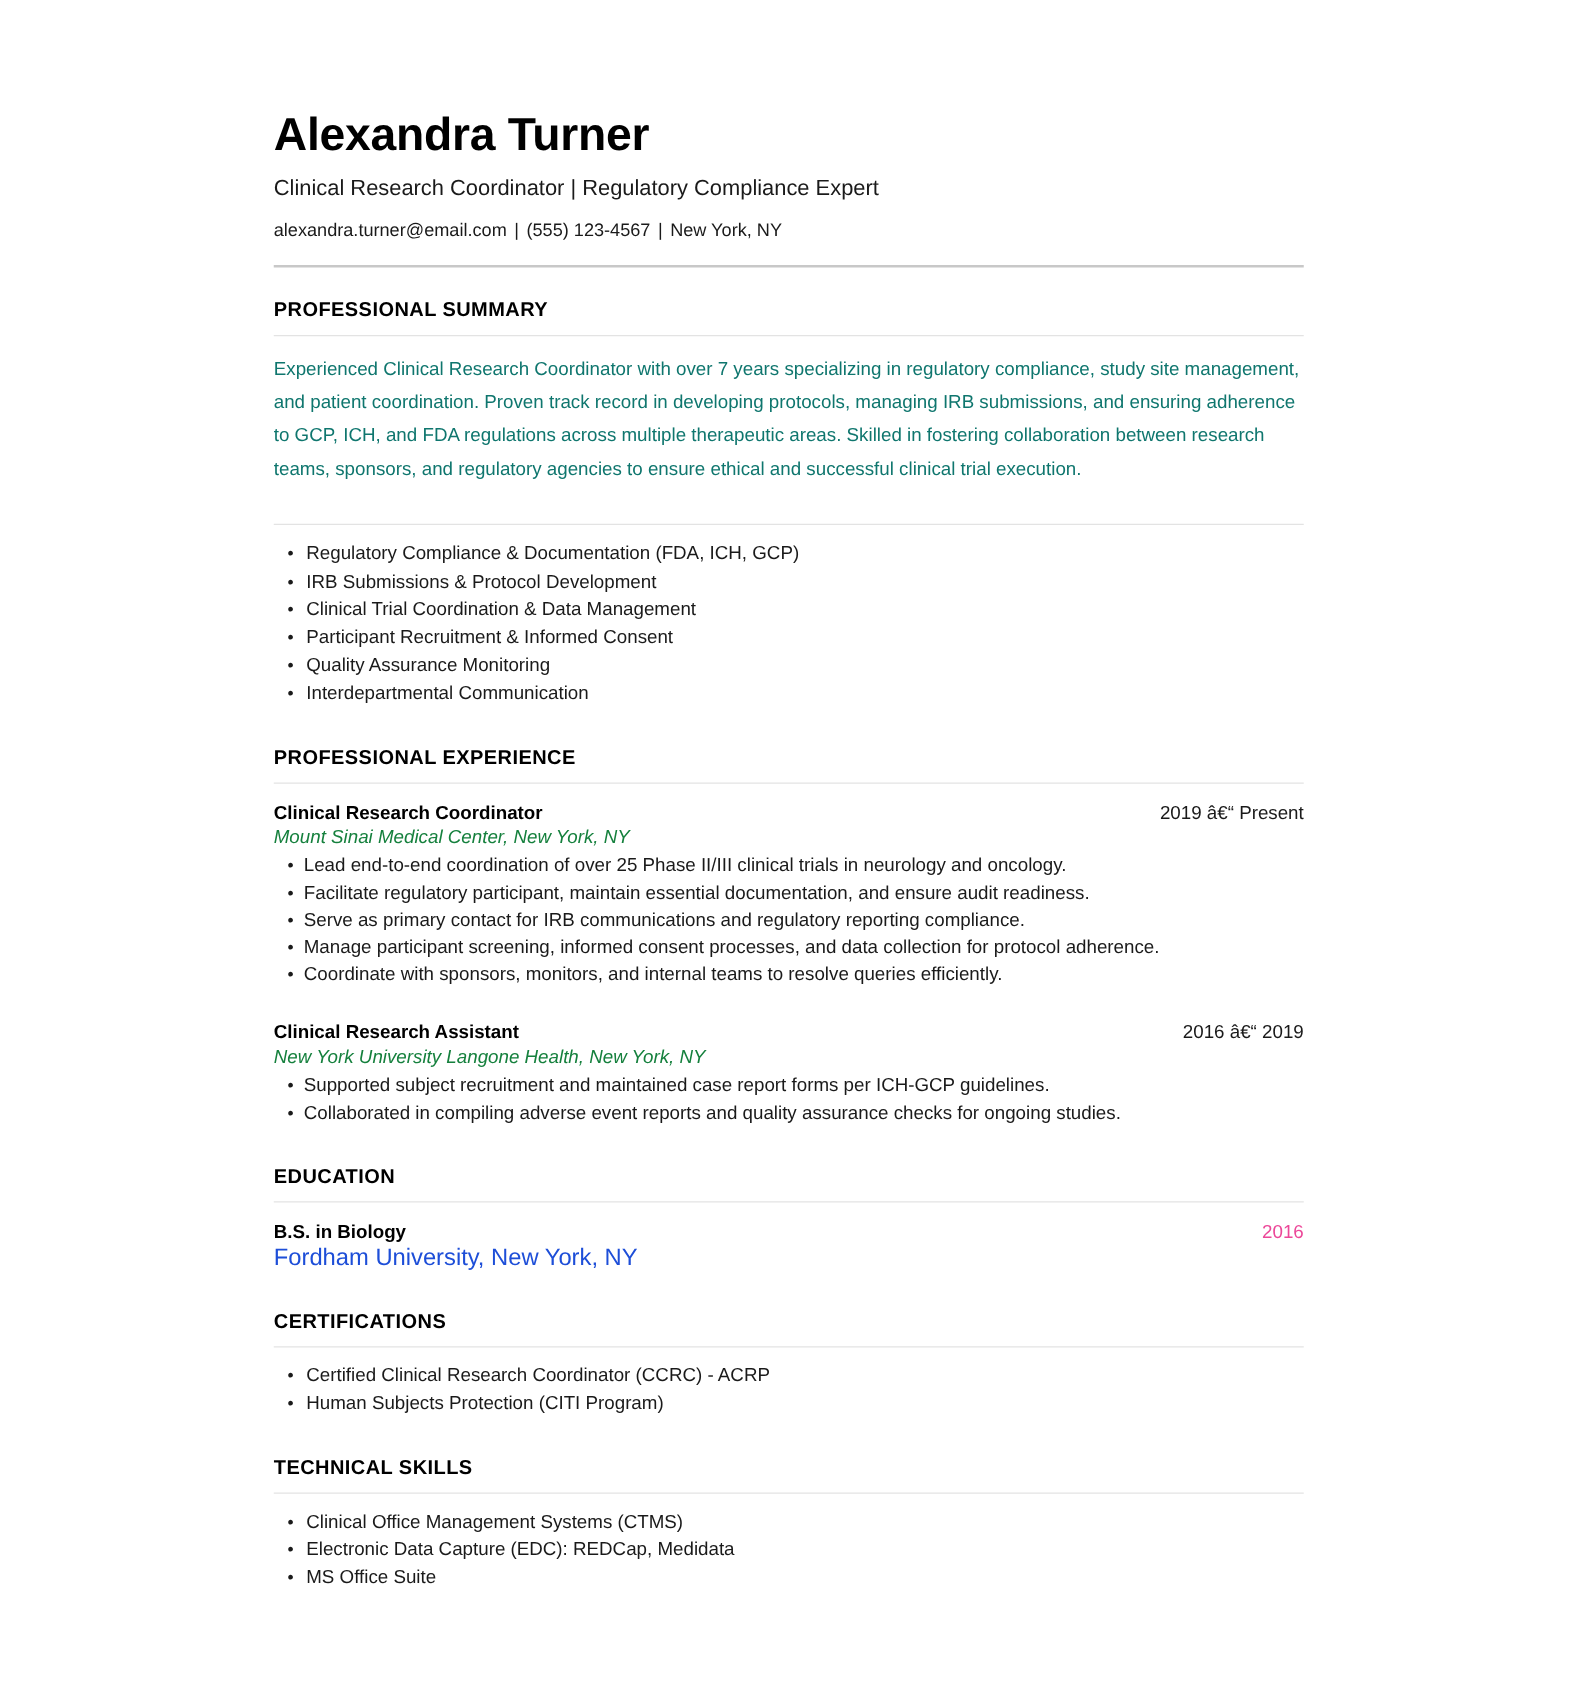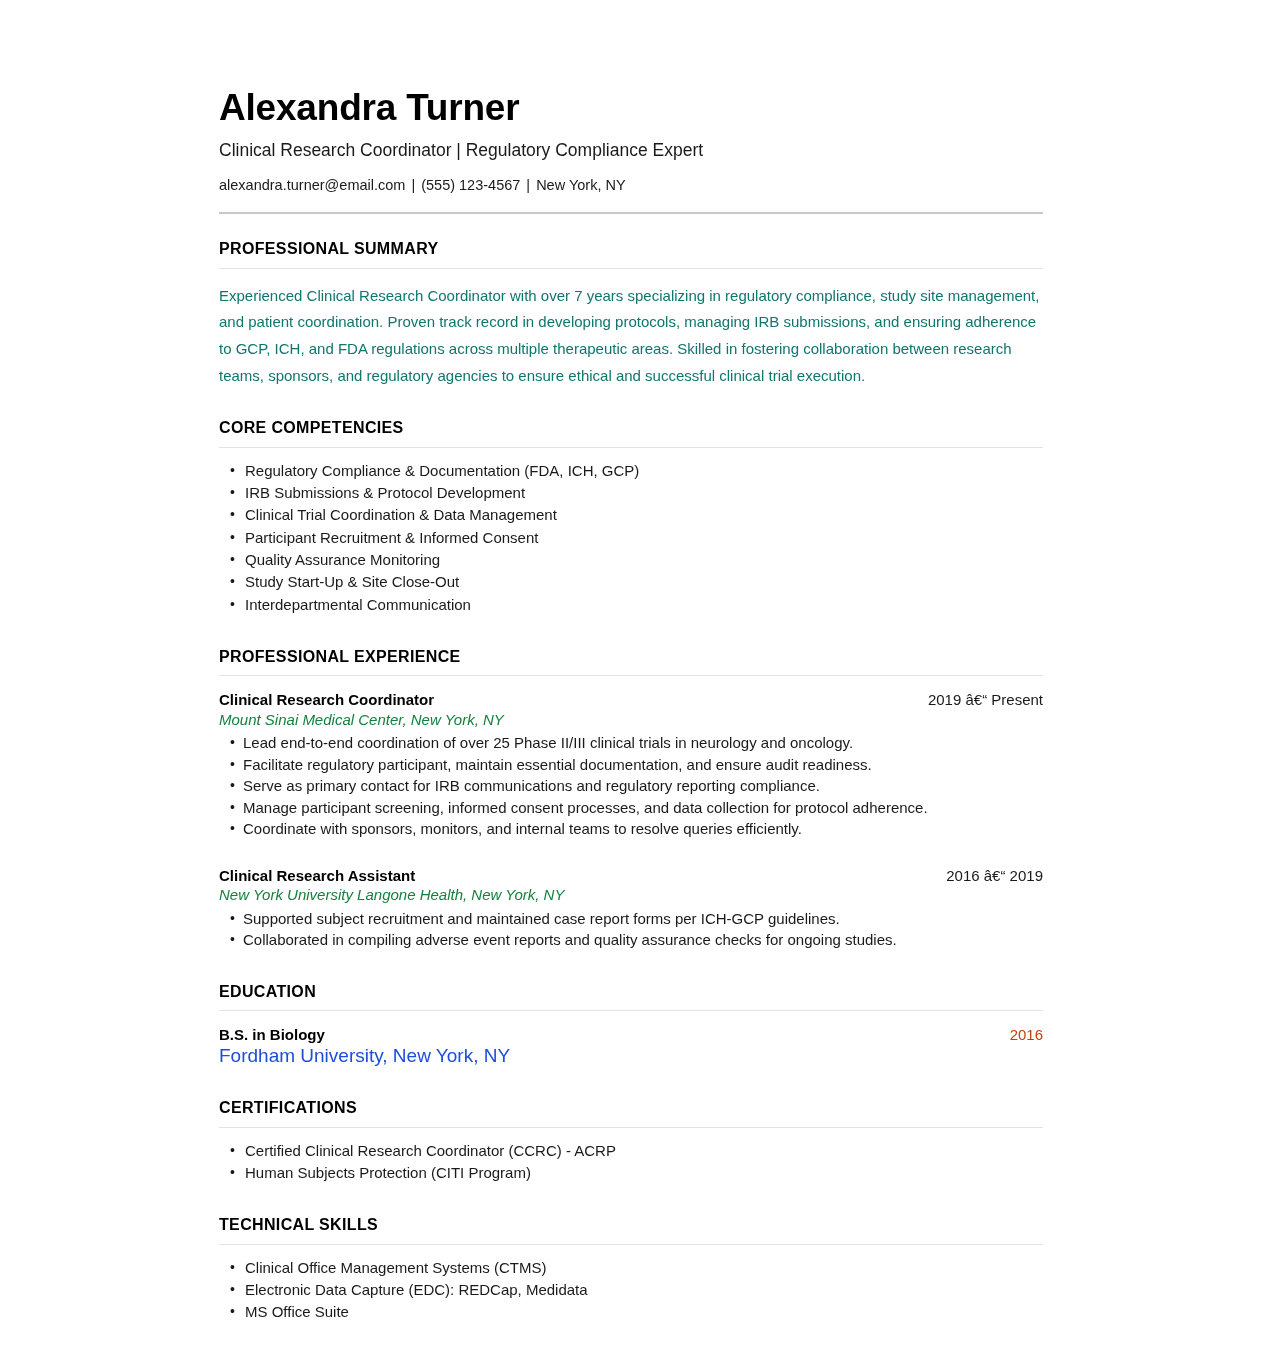--- a/index.html
+++ b/index.html
@@ -173,21 +173,21 @@
     width: 100%;
   }
   .edu-degree {
     font-size: 15px;
     font-weight: bold;
     color: #000000;
     line-height: 1.28;
   }
   .edu-year {
     font-size: 15px;
-    color: #c2410c;
+    color: #ec4899;
     line-height: 1.28;
     white-space: nowrap;
   }
   .edu-school {
     font-size: 19px;
     color: #1d4ed8;
     line-height: 1.3;
     margin: 0;
   }
 </style>
@@ -206,29 +206,27 @@
       <hr class="header-rule">
     </div>
 
     <section class="section">
       <h2 class="section-title">PROFESSIONAL SUMMARY</h2>
       <hr class="section-rule">
       <p class="summary">Experienced Clinical Research Coordinator with over 7 years specializing in regulatory compliance, study site management, and patient coordination. Proven track record in developing protocols, managing IRB submissions, and ensuring adherence to GCP, ICH, and FDA regulations across multiple therapeutic areas. Skilled in fostering collaboration between research teams, sponsors, and regulatory agencies to ensure ethical and successful clinical trial execution.</p>
     </section>
 
     <section class="section">
-      <h2 class="section-title">CORE COMPETENCIES</h2>
       <hr class="section-rule">
       <ul class="bullets">
         <li>Regulatory Compliance &amp; Documentation (FDA, ICH, GCP)</li>
         <li>IRB Submissions &amp; Protocol Development</li>
         <li>Clinical Trial Coordination &amp; Data Management</li>
         <li>Participant Recruitment &amp; Informed Consent</li>
         <li>Quality Assurance Monitoring</li>
-        <li>Study Start-Up &amp; Site Close-Out</li>
         <li>Interdepartmental Communication</li>
       </ul>
     </section>
 
     <section class="section">
       <h2 class="section-title">PROFESSIONAL EXPERIENCE</h2>
       <hr class="section-rule">
 
       <div class="job">
         <div class="job-head">

